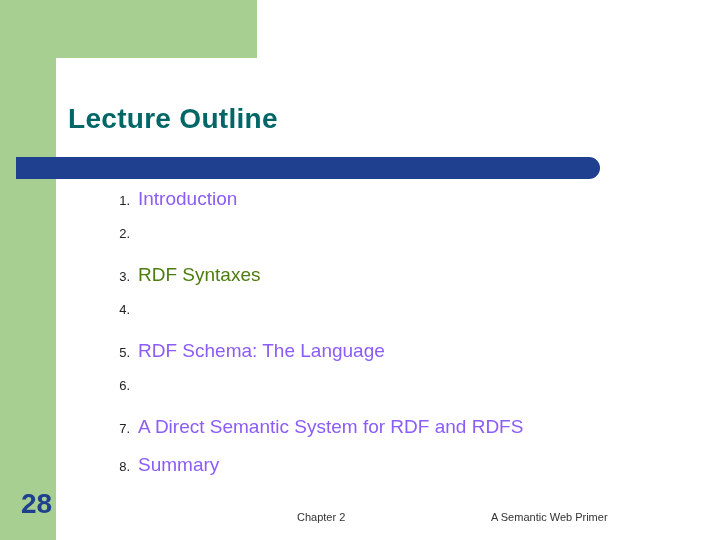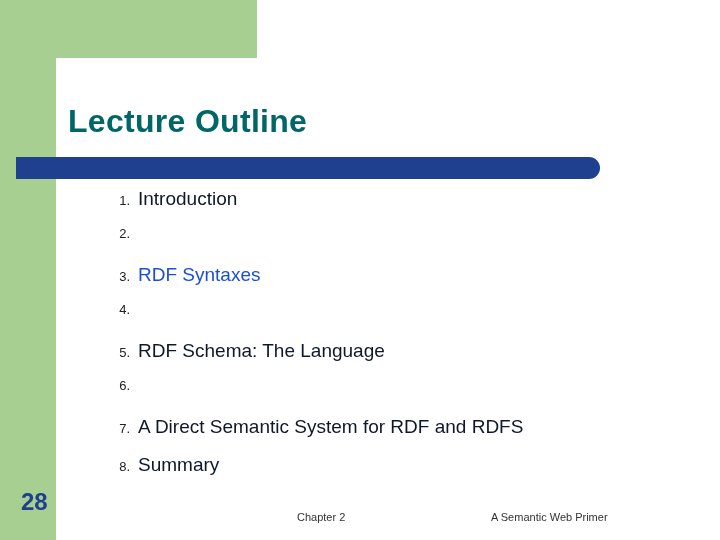--- a/index.html
+++ b/index.html
@@ -54,21 +54,21 @@
     top: 58px;
     width: 202px;
     height: 30px;
     background: #ffffff;
   }
   
   .title {
     position: absolute;
     left: 68px;
     top: 103px;
-    font-size: 32px;
+    font-size: 28px;
     font-weight: bold;
     color: #006666;
     letter-spacing: 0.3px;
     white-space: nowrap;
   }
   
   .blue-bar {
     position: absolute;
     left: 16px;
     top: 157px;
@@ -100,32 +100,32 @@
   .num {
     width: 34px;
     text-align: right;
     font-size: 13px;
     color: #222222;
     padding-right: 8px;
     flex: 0 0 auto;
   }
   .label {
     font-size: 19px;
-    color: #0f172a;
+    color: #8b5cf6;
     white-space: nowrap;
   }
   .label.highlight {
-    color: #1d4ed8;
+    color: #4d7c0f;
   }
   
   .page-num {
     position: absolute;
     left: 21px;
     top: 488px;
-    font-size: 24px;
+    font-size: 28px;
     font-weight: bold;
     color: #1f3f8f;
   }
   
   .footer-left {
     position: absolute;
     left: 285px;
     top: 511px;
     font-size: 11px;
     color: #333333;

